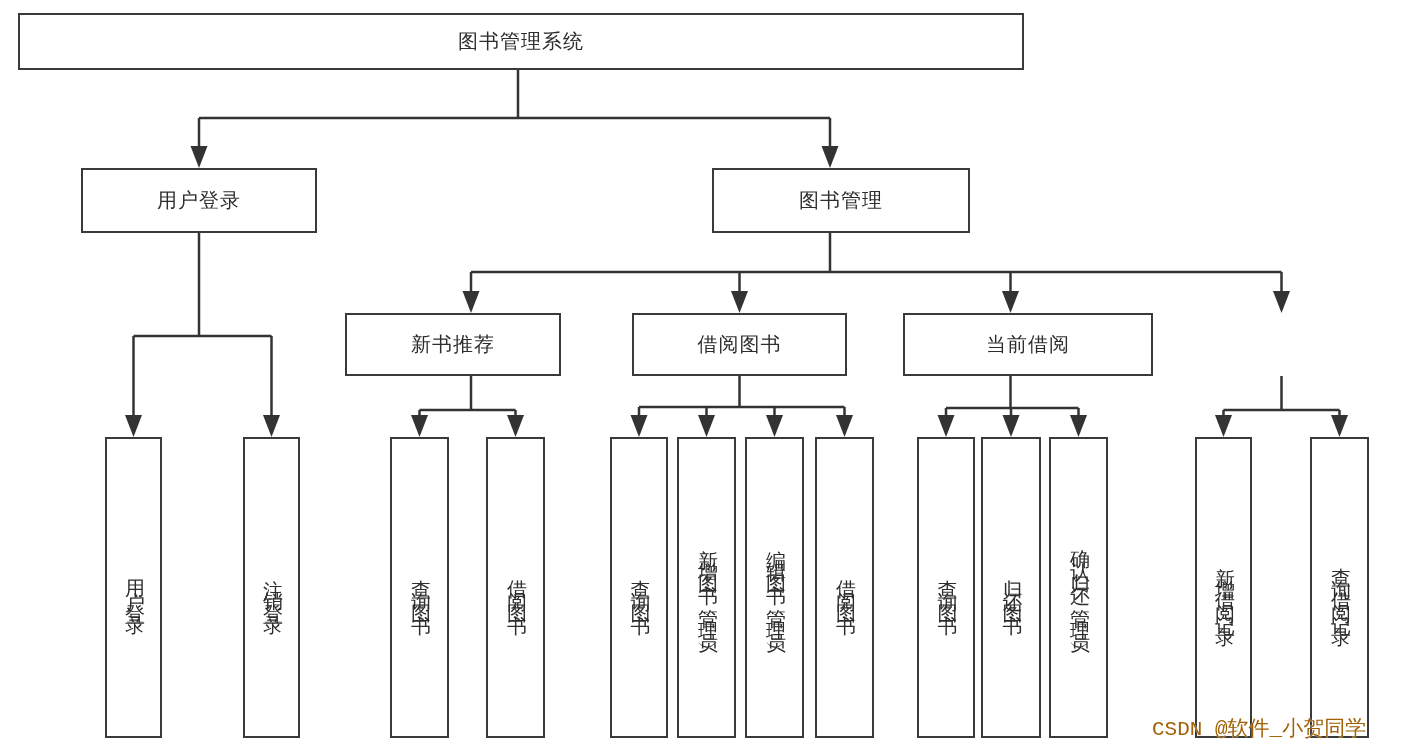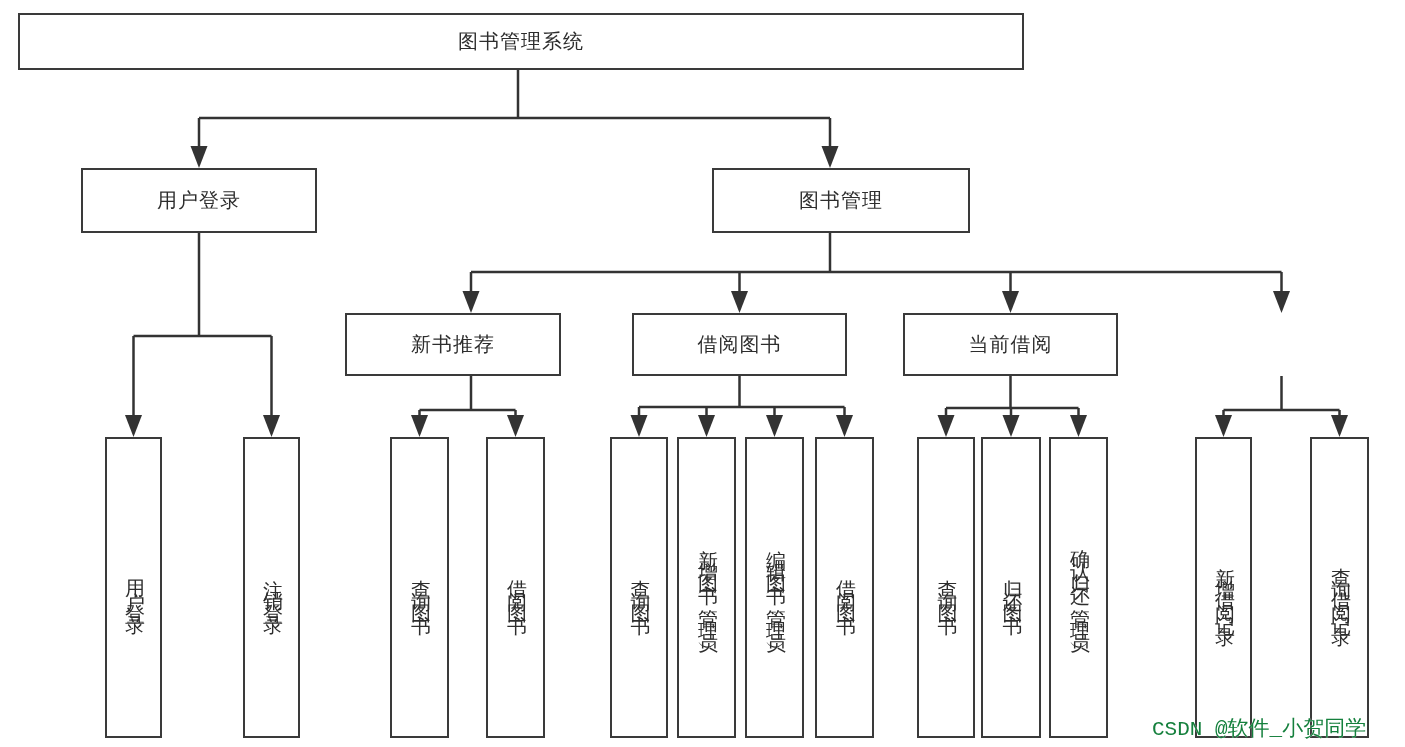--- a/index.html
+++ b/index.html
@@ -13,21 +13,21 @@
     display:flex;align-items:center;justify-content:center;
     box-sizing:border-box;color:#2d2d2d;
   }
   .hbox .label{font-size:20px;letter-spacing:1px;white-space:nowrap;}
   .vbox .label{
     writing-mode:vertical-rl;text-orientation:mixed;
     font-size:20px;letter-spacing:12px;line-height:1;
   }
   .watermark{
     position:absolute;left:1152px;top:714px;width:250px;
-    font-size:21px;color:#15803d;white-space:nowrap;
+    font-size:21px;color:#a16207;white-space:nowrap;
     text-shadow:0 0 1px #ffffff;
   }
   line{stroke:#333333;stroke-width:2.5;}
   polygon{fill:#333333;stroke:none;}
 </style>
 </head>
 <body>
 
 <div id="canvas">
 
@@ -117,21 +117,21 @@
   <div class="box hbox" style="left:712px;top:168px;width:258px;height:65px">
     <span class="label">图书管理</span>
   </div>
 
   <div class="box hbox" style="left:345px;top:313px;width:216px;height:63px">
     <span class="label">新书推荐</span>
   </div>
   <div class="box hbox" style="left:632px;top:313px;width:215px;height:63px">
     <span class="label">借阅图书</span>
   </div>
-  <div class="box hbox" style="left:903px;top:313px;width:215px;height:63px">
+  <div class="box hbox" style="left:903px;top:313px;width:250px;height:63px">
     <span class="label">当前借阅</span>
   </div>
 
   <div class="box vbox" style="left:105px;top:437px;width:57px;height:301px">
     <span class="label">用户登录</span>
   </div>
   <div class="box vbox" style="left:243px;top:437px;width:57px;height:301px">
     <span class="label">注销登录</span>
   </div>
 

